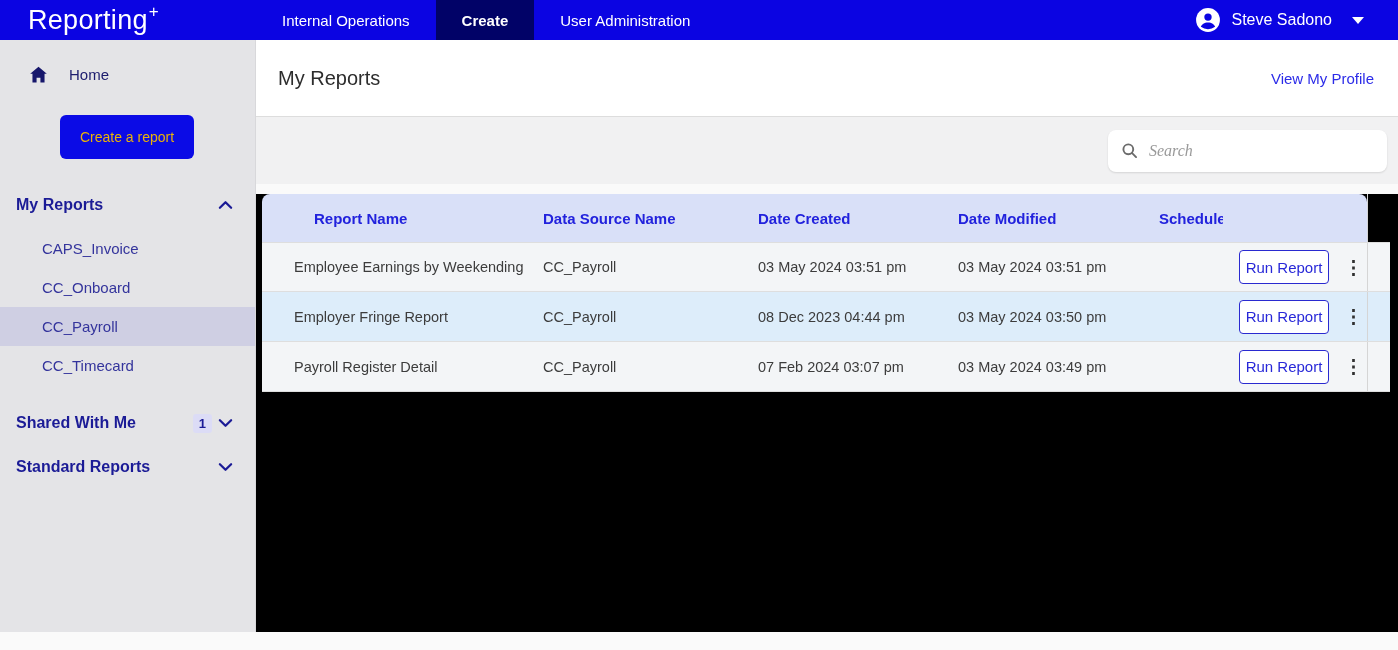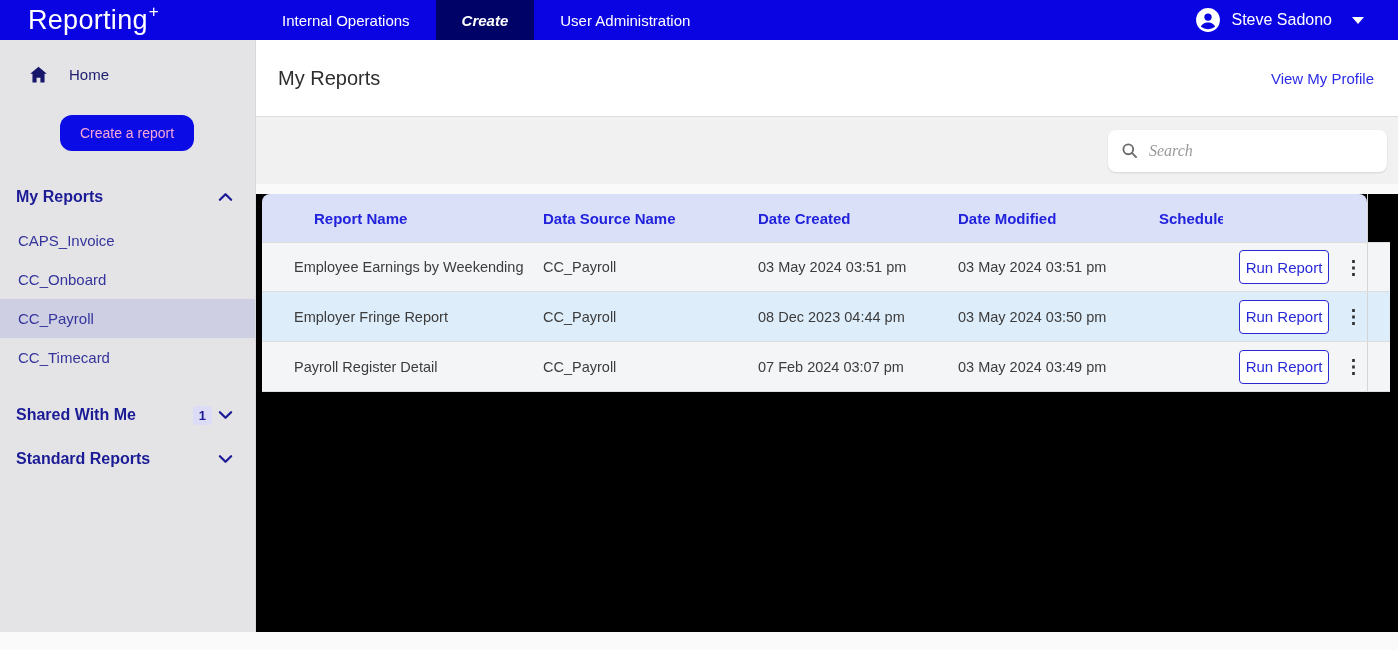--- a/index.html
+++ b/index.html
@@ -7,47 +7,47 @@
     font-family:"Liberation Sans", sans-serif; background:#fafafa; }
 
   
   .navbar { height:40px; background:#0b04e2; display:flex; align-items:stretch; color:#fff; }
   .brand { display:flex; align-items:center; padding-left:28px; width:256px;
     font-size:27px; font-weight:400; letter-spacing:.3px; }
   .brand sup { font-size:17px; margin-left:1px; top:-8px; position:relative; }
   .nav-links { display:flex; align-items:stretch; }
   .nav-link { display:flex; align-items:center; padding:0 26px; font-size:15px;
     font-weight:500; cursor:pointer; white-space:nowrap; }
-  .nav-link.active { background:#010267; font-weight:700;font-style:italic; }
+  .nav-link.active { background:#010267; font-weight:700; }
   .nav-user { margin-left:auto; display:flex; align-items:center; gap:10px;
     padding-right:34px; cursor:pointer; }
   .nav-user .uname { font-size:16px; font-weight:500; }
   .caret-down { width:0; height:0; border-left:6px solid transparent;
     border-right:6px solid transparent; border-top:7px solid #fff; margin-left:10px; }
 
   
   .shell { display:flex; height:592px; }
 
   
   .sidebar { width:256px; background:#e4e4e7; flex:none; position:relative;
     border-right:1px solid #d8d8db; }
   .home-row { display:flex; align-items:center; gap:20px; padding:24px 0 0 28px;
     color:#1c1c6e; font-size:15px; font-weight:500; cursor:pointer; }
   .home-row svg { flex:none; }
-  .create-btn { display:block; margin:30px auto 0 60px; width:134px; height:36px;
-    background:#0b0be6; color:#f9a8d4; border:none; border-radius:12px; font-size:14px;
+  .create-btn { display:block; margin:30px auto 0 60px; width:134px; height:44px;
+    background:#0b0be6; color:#eab308; border:none; border-radius:6px; font-size:14px;
     font-weight:500; font-family:"Liberation Sans", sans-serif; cursor:pointer; }
   .side-section-head { display:flex; align-items:center; padding:0 22px 0 16px;
     height:40px; cursor:pointer; }
   .side-section-head.first { margin-top:26px; }
   .side-section-head .sec-label { color:#1b1b96; font-size:16px; font-weight:700; flex:1; }
   .badge { background:#dcdcf6; color:#1b1b96; font-size:13px; font-weight:700;
     padding:2px 6px; border-radius:3px; margin-right:6px; }
   .side-list { margin-top:4px; }
-  .side-item { height:39px; display:flex; align-items:center; padding-left:18px;
+  .side-item { height:39px; display:flex; align-items:center; padding-left:42px;
     color:#34349c; font-size:15px; cursor:pointer; }
   .side-item.selected { background:#cfcfe3; }
   .gap-lg { height:18px; }
 
   
   .main { flex:1; display:flex; flex-direction:column; min-width:0; }
   .page-head { height:77px; background:#fff; border-bottom:1px solid #ddd;
     display:flex; align-items:center; padding:0 24px 0 22px; }
   .page-title { font-size:20px; color:#2d2d2d; font-weight:400; }
   .profile-link { margin-left:auto; color:#2b2be8; font-size:15px; cursor:pointer; }

